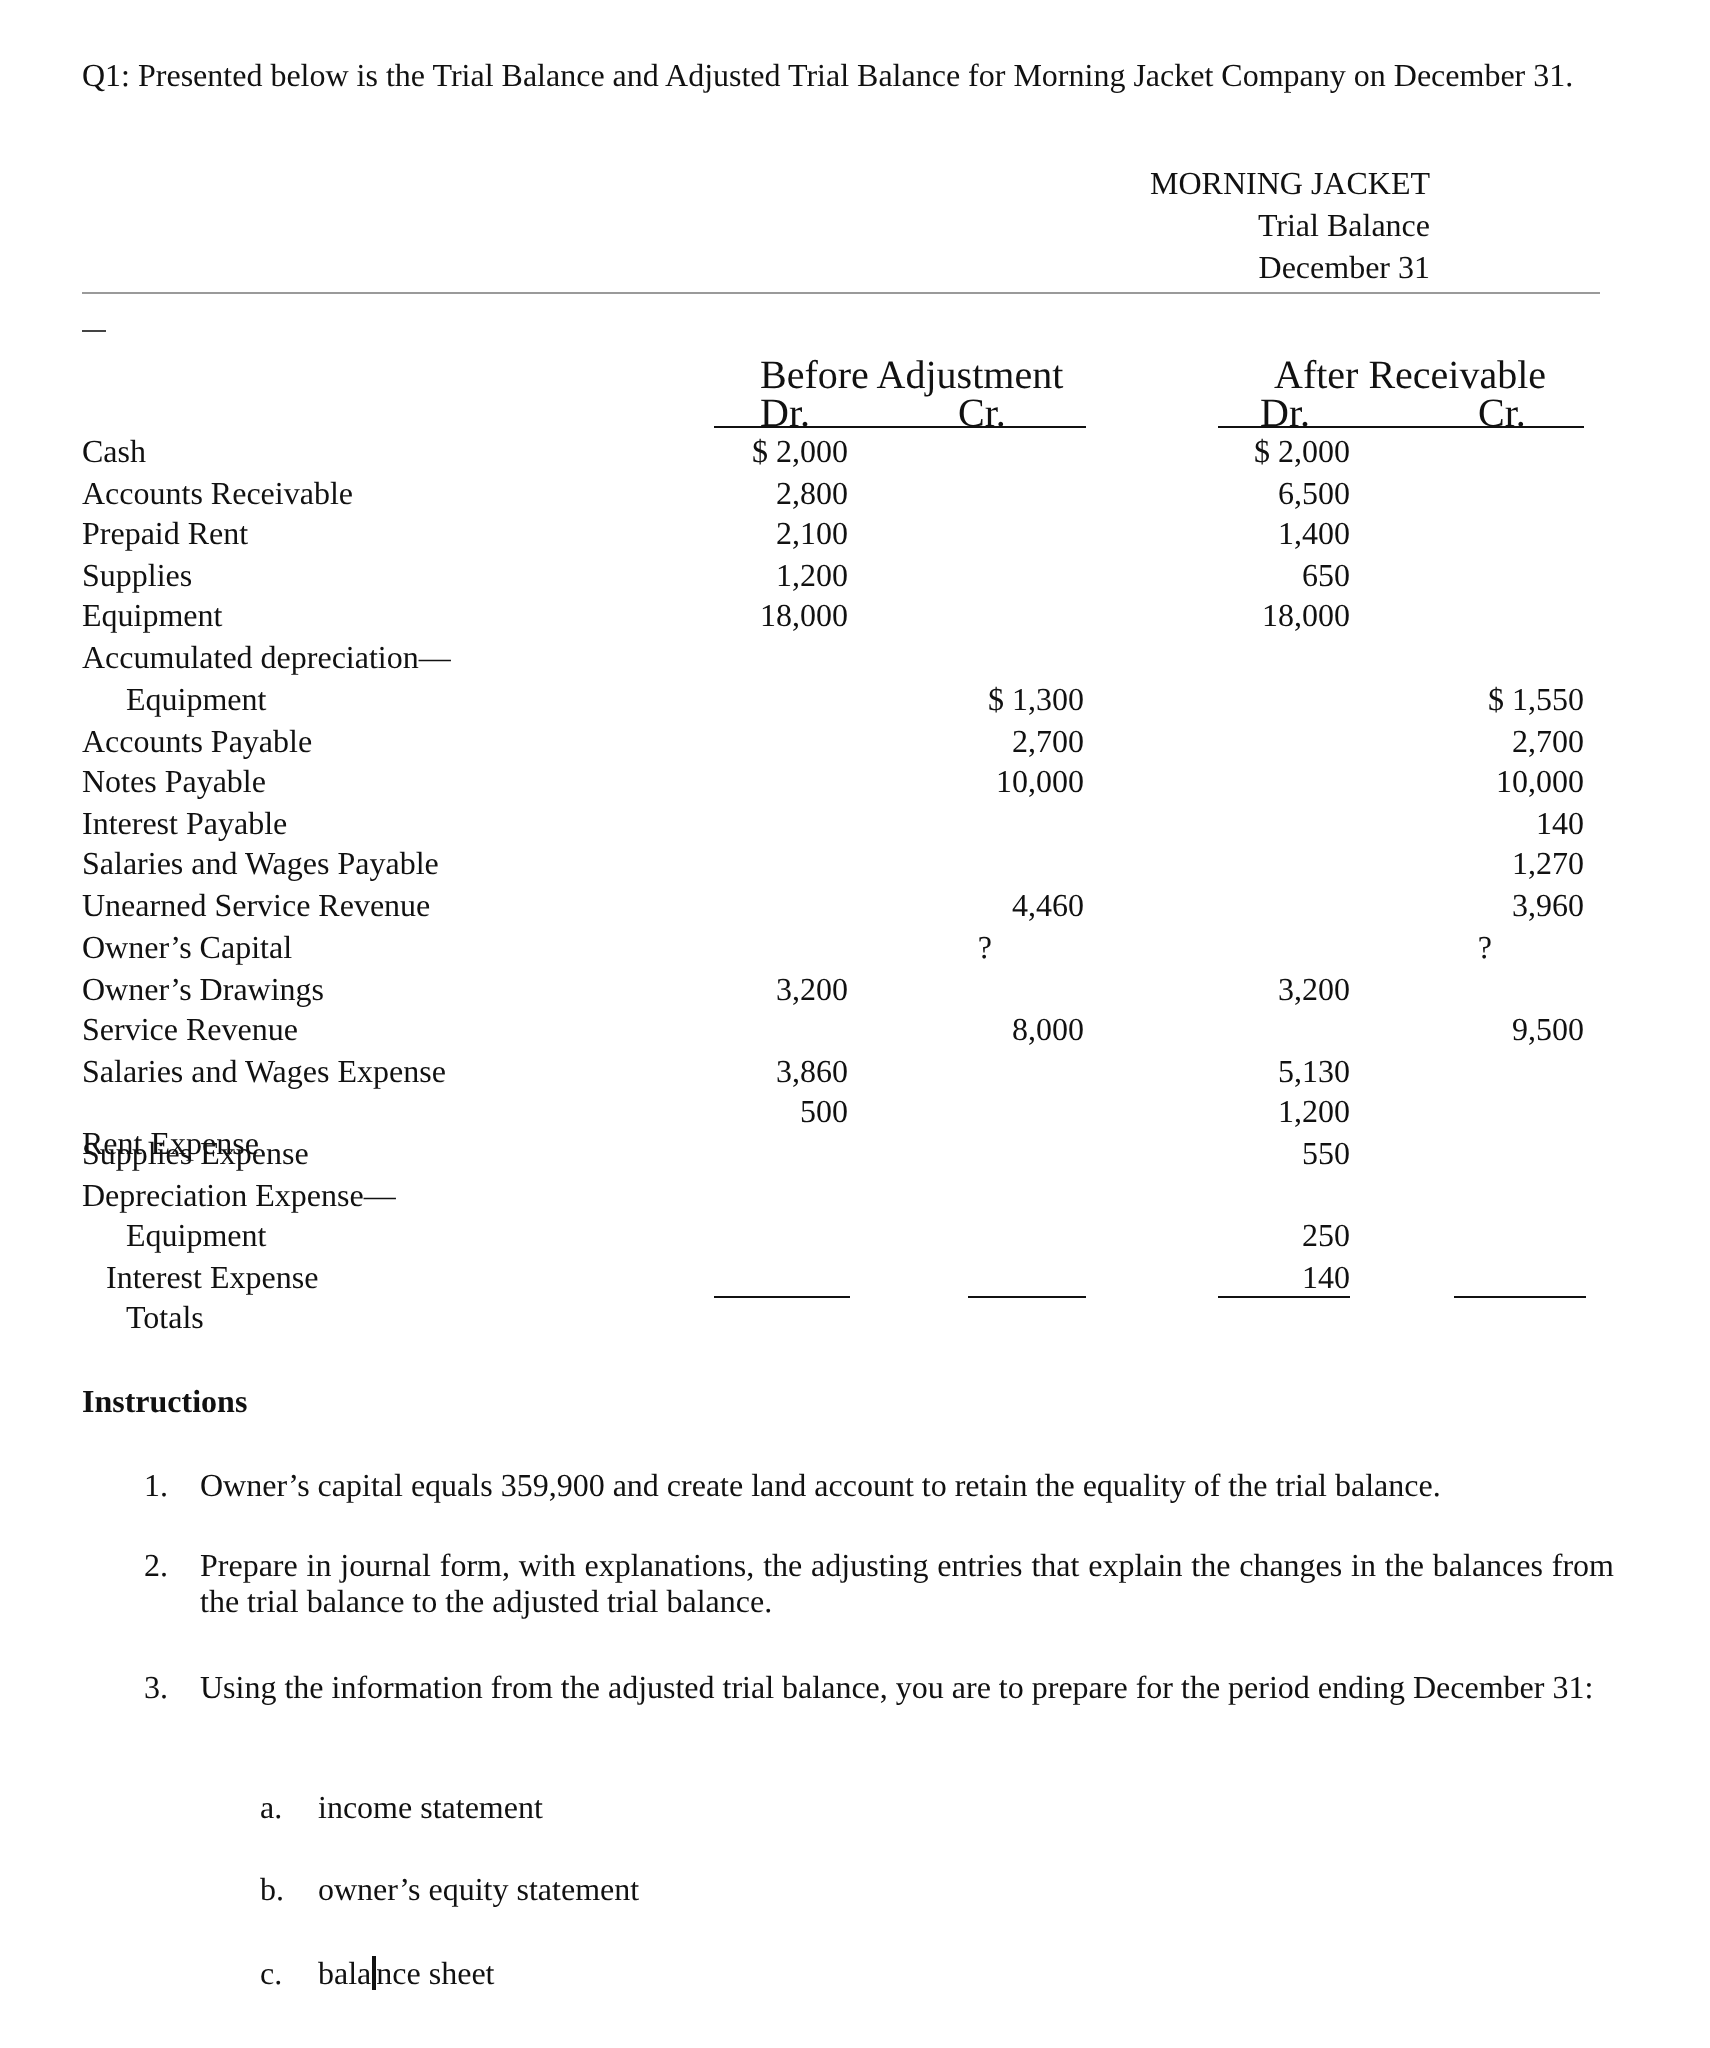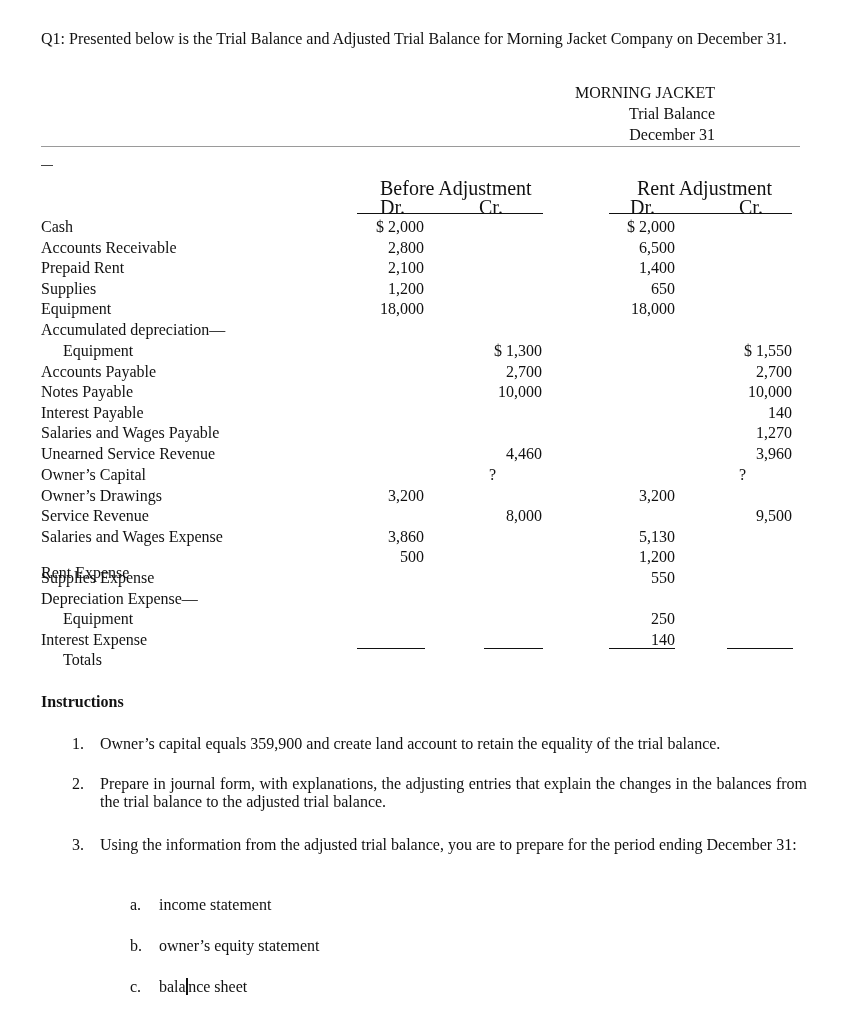--- a/index.html
+++ b/index.html
@@ -36,21 +36,21 @@
 <div class="abs center-title" style="top:113px;">December 31</div>
 
 <div class="rule"></div>
 <div class="dash"></div>
 
 <div class="abs col-head" style="left:380px; top:177px;">Before Adjustment</div>
 <div class="abs col-head" style="left:380px; top:196px;">Dr.</div>
 <div class="abs col-head" style="left:479px; top:196px;">Cr.</div>
 <div class="hline" style="left:357px; top:213px; width:186px;"></div>
 
-<div class="abs col-head" style="left:637px; top:177px;">Rent Adjustment</div>
+<div class="abs col-head" style="left:637px; top:177px;">After Receivable</div>
 <div class="abs col-head" style="left:630px; top:196px;">Dr.</div>
 <div class="abs col-head" style="left:739px; top:196px;">Cr.</div>
 <div class="hline" style="left:609px; top:213px; width:183px;"></div>
 
 <div id="rows">
     <div class="abs acct" style="top: 218px;">Cash</div>
     <div class="abs num" style="top: 218px; right: 431px;">$ 2,000</div>
     <div class="abs num" style="top: 218px; right: 180px;">$ 2,000</div>
     <div class="abs acct" style="top: 239px;">Accounts Receivable</div>
     <div class="abs num" style="top: 239px; right: 431px;">2,800</div>
@@ -94,21 +94,21 @@
     <div class="abs num" style="top: 528px; right: 431px;">3,860</div>
     <div class="abs num" style="top: 528px; right: 180px;">5,130</div>
     <div class="abs acct" style="top: 548px; margin-top: 16px;">Rent Expense</div>
     <div class="abs num" style="top: 548px; right: 431px;">500</div>
     <div class="abs num" style="top: 548px; right: 180px;">1,200</div>
     <div class="abs acct" style="top: 569px;">Supplies Expense</div>
     <div class="abs num" style="top: 569px; right: 180px;">550</div>
     <div class="abs acct" style="top: 590px;">Depreciation Expense—</div>
     <div class="abs acct indent" style="top: 610px;">Equipment</div>
     <div class="abs num" style="top: 610px; right: 180px;">250</div>
-    <div class="abs acct" style="top: 631px;">Interest Expense</div>
+    <div class="abs acct" style="top: 631px; margin-left: 12px;">Interest Expense</div>
     <div class="abs num" style="top: 631px; right: 180px;">140</div>
   </div>
 
 <div class="abs acct indent" style="top:651px;">Totals</div>
 <div class="hline" style="left:357px; top:648px; width:68px;"></div>
 <div class="hline" style="left:484px; top:648px; width:59px;"></div>
 <div class="hline" style="left:609px; top:648px; width:66px;"></div>
 <div class="hline" style="left:727px; top:648px; width:66px;"></div>
 
 <div class="abs instr-title">Instructions</div>

